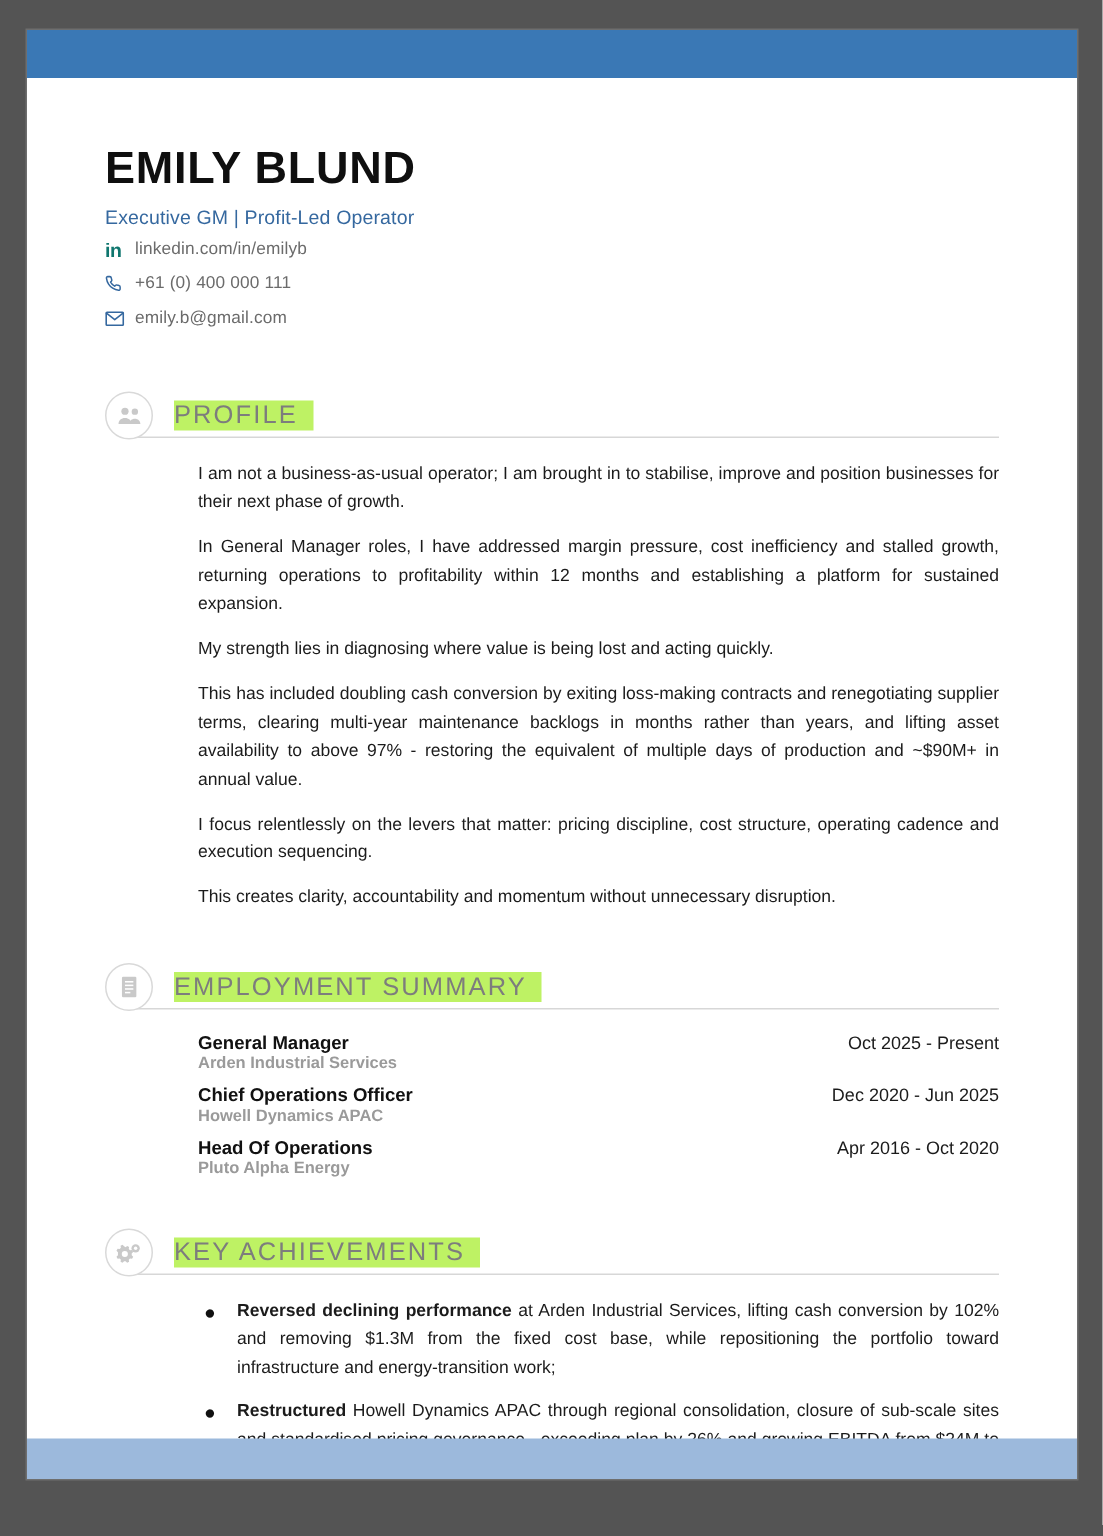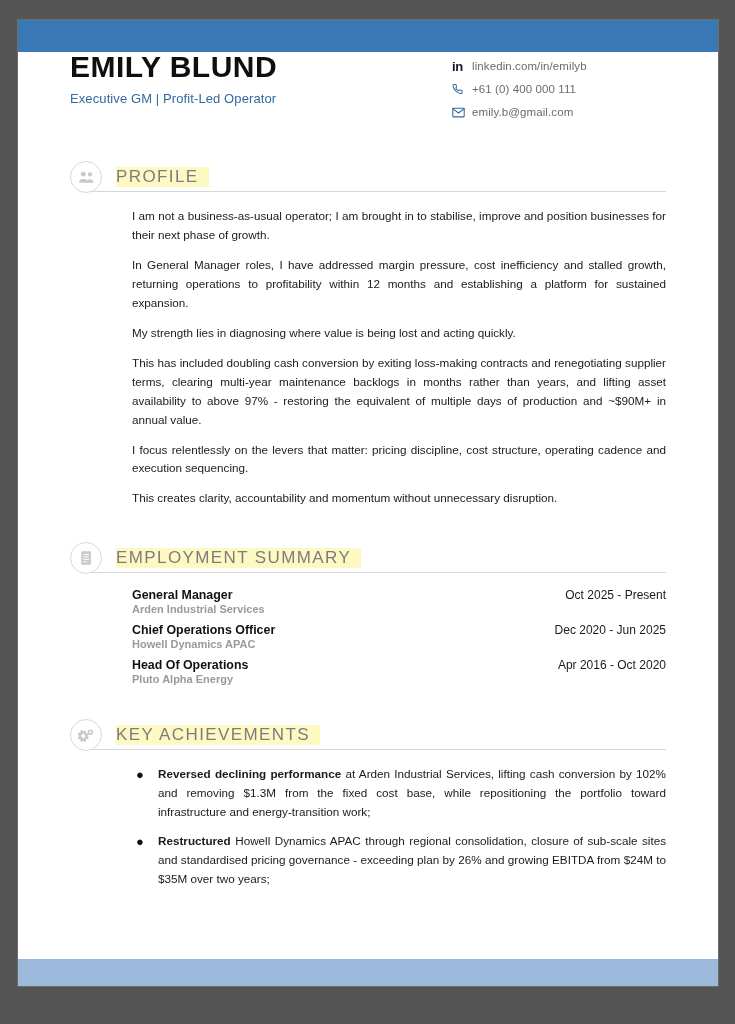--- a/index.html
+++ b/index.html
@@ -39,20 +39,22 @@
   .content {
     padding: 0 52px;
     box-sizing: border-box;
   }
 
   
   .head {
     display: flex;
     align-items: flex-start;
     justify-content: space-between;
+    padding-top: 46px;
+    flex-direction: column;
   }
   .name {
     font-size: 30px;
     letter-spacing: 0.5px;
     color: #0f0f0f;
     font-weight: 600;
     line-height: 1;
     white-space: nowrap;
   }
   .tagline {
@@ -67,21 +69,21 @@
   }
   .contact-row {
     display: flex;
     align-items: center;
     margin-bottom: 7px;
     height: 16px;
   }
   .contact-ico {
     width: 20px;
     flex: 0 0 20px;
-    color: #0f172a;
+    color: #0f766e;
     display: flex;
     align-items: center;
     justify-content: flex-start;
   }
   .contact-ico .li {
     font-size: 13px;
     font-weight: 700;
     line-height: 1;
     letter-spacing: -0.3px;
   }
@@ -114,21 +116,21 @@
     z-index: 2;
   }
   .sec-title {
     font-size: 17px;
     letter-spacing: 1.4px;
     color: #7d7d7d;
     margin-left: 14px;
     white-space: nowrap;
     position: relative;
     z-index: 2;
-    background: #fef9c3;
+    background: #bef264;
     padding-right: 10px;
   }
   .sec-rule {
     position: absolute;
     left: 15px;
     right: 0;
     bottom: 1px;
     height: 1px;
     background: #d7d7d7;
     z-index: 1;

